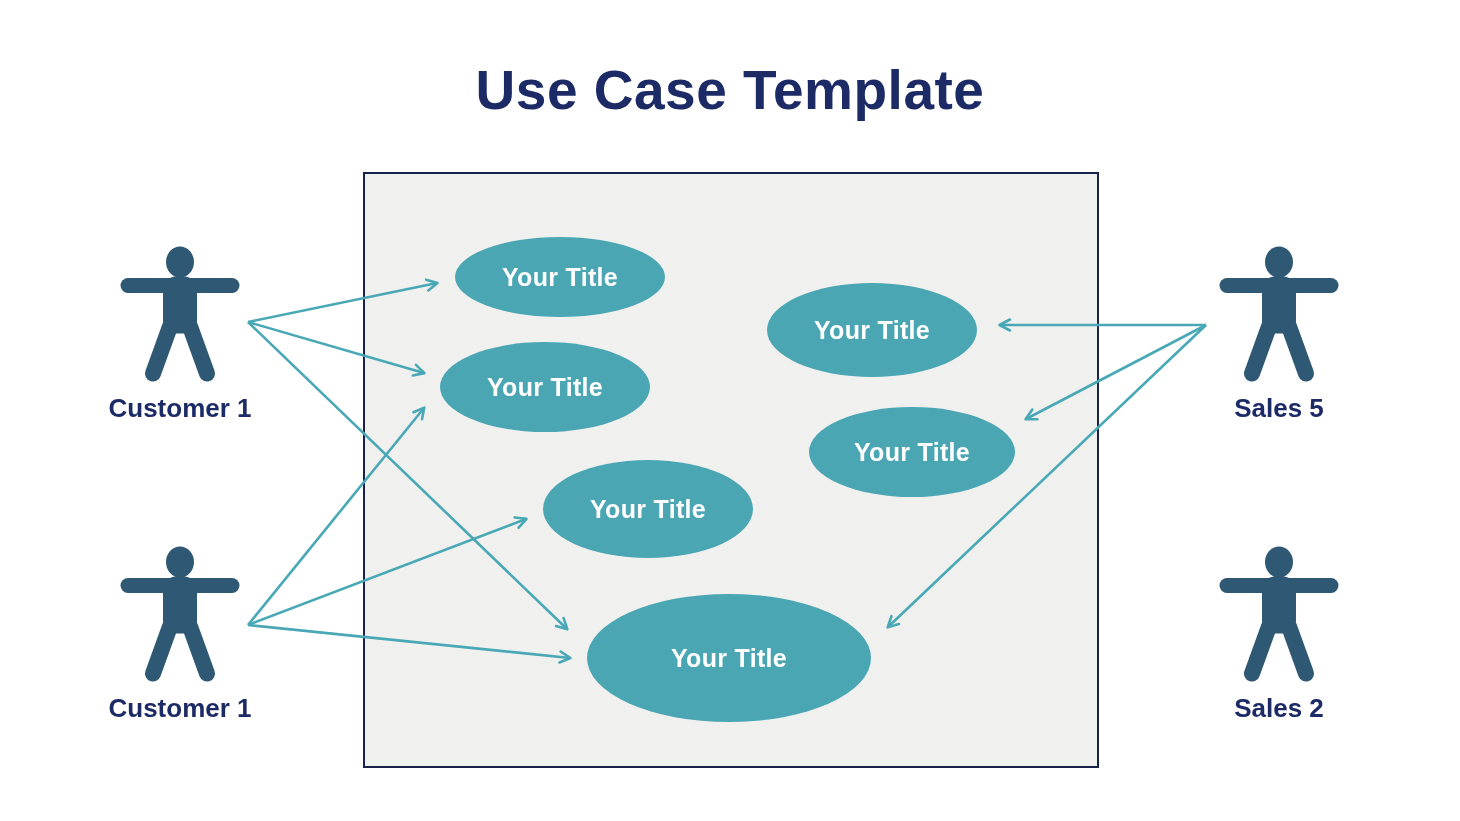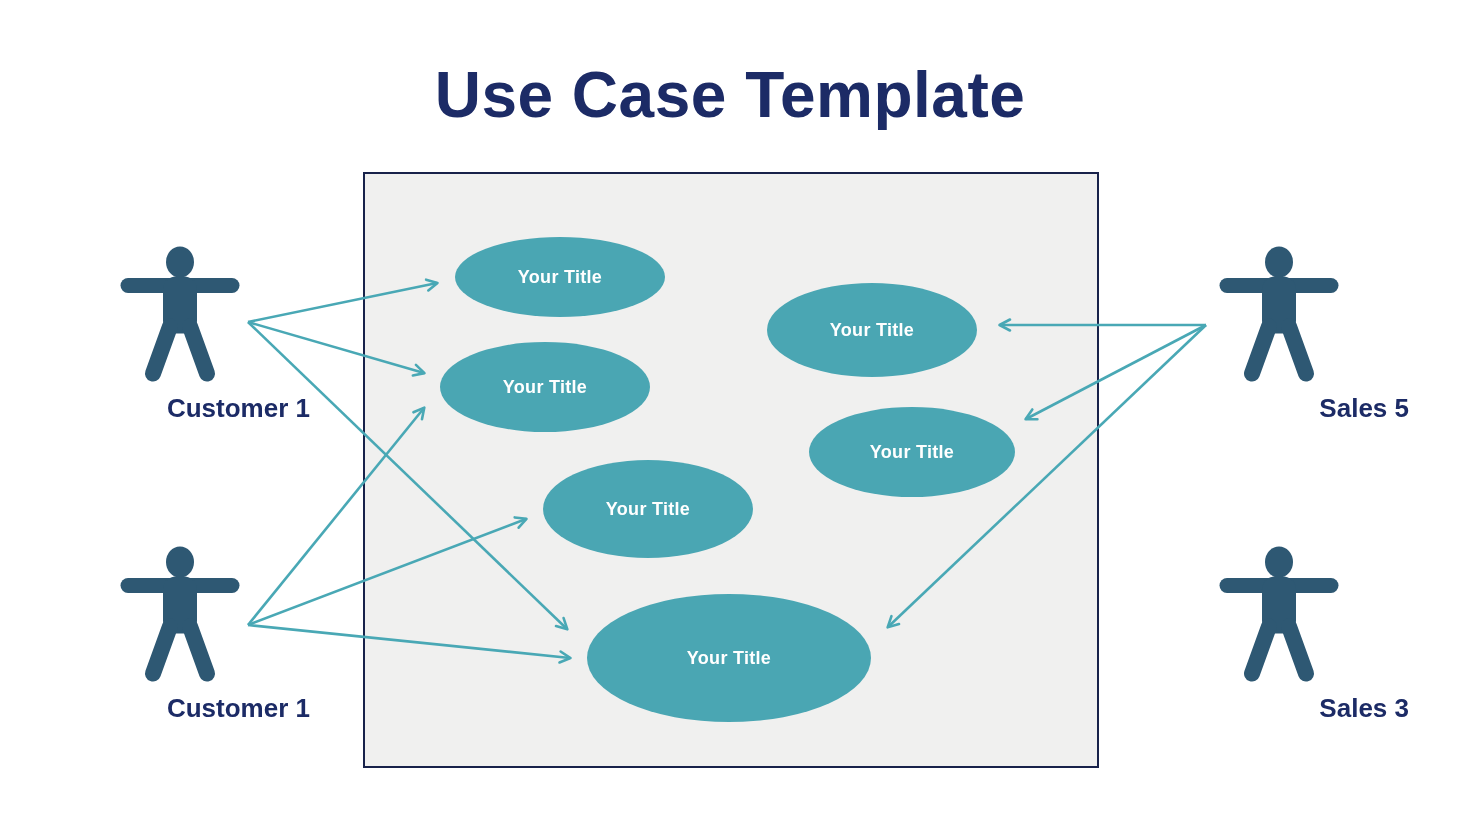--- a/index.html
+++ b/index.html
@@ -15,21 +15,21 @@
     background: #ffffff;
     overflow: hidden;
   }
   .page-title {
     position: absolute;
     left: 0;
     top: 58px;
     width: 100%;
     margin: 0;
     text-align: center;
-    font-size: 64px;
+    font-size: 55px;
     font-weight: 700;
     letter-spacing: 0.5px;
   }
   .boundary {
     position: absolute;
     box-sizing: border-box;
     border: 2px solid;
   }
   .arrows-layer {
     position: absolute;
@@ -40,33 +40,33 @@
     pointer-events: none;
   }
   .use-case {
     position: absolute;
     border-radius: 50%;
     display: flex;
     align-items: center;
     justify-content: center;
   }
   .use-case span {
-    font-size: 18px;
+    font-size: 25px;
     font-weight: 700;
     letter-spacing: 0.3px;
     text-align: center;
   }
   .actor {
     position: absolute;
     width: 120px;
   }
   .actor-label {
     position: absolute;
     width: 260px;
-    text-align: right;
+    text-align: center;
     font-size: 26px;
     font-weight: 700;
     line-height: 30px;
   }
 </style>
 </head>
 <body>
 
 <div class="stage">
   <h1 class="page-title" style="color: rgb(28, 43, 102);">Use Case Template</h1>
@@ -132,15 +132,15 @@
           <line x1="70" y1="79" x2="87" y2="126" stroke="#2E5873" stroke-width="16" stroke-linecap="round"></line>
         </svg></div>
       <div class="actor-label" style="left: 1149px; top: 393px; color: rgb(28, 43, 102);">Sales 5</div>
       <div class="actor" style="left: 1219px; top: 546px;"><svg viewBox="0 0 120 135" width="120" height="138" xmlns="http://www.w3.org/2000/svg">
           <ellipse cx="60" cy="14.5" rx="14" ry="15.5" fill="#2E5873"></ellipse>
           <line x1="8" y1="38" x2="112" y2="38" stroke="#2E5873" stroke-width="15" stroke-linecap="round"></line>
           <rect x="43" y="29" width="34" height="57" rx="13" fill="#2E5873"></rect>
           <line x1="50" y1="79" x2="33" y2="126" stroke="#2E5873" stroke-width="16" stroke-linecap="round"></line>
           <line x1="70" y1="79" x2="87" y2="126" stroke="#2E5873" stroke-width="16" stroke-linecap="round"></line>
         </svg></div>
-      <div class="actor-label" style="left: 1149px; top: 693px; color: rgb(28, 43, 102);">Sales 3</div>
+      <div class="actor-label" style="left: 1149px; top: 693px; color: rgb(28, 43, 102);">Sales 2</div>
     </div>
 </div>
 
 </body></html>

